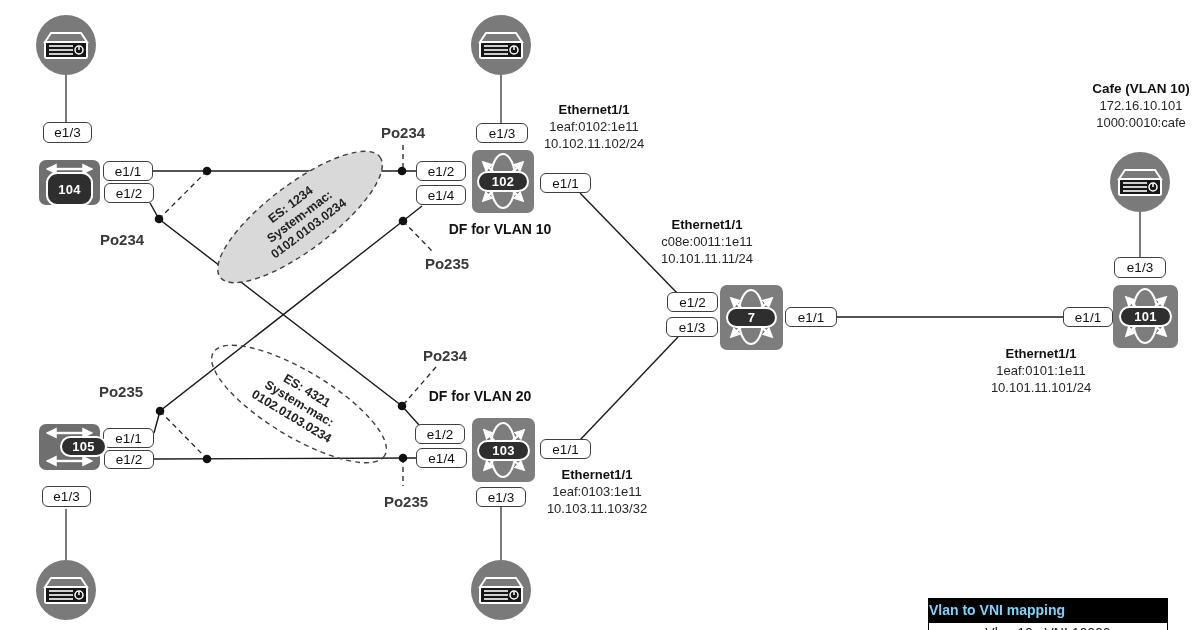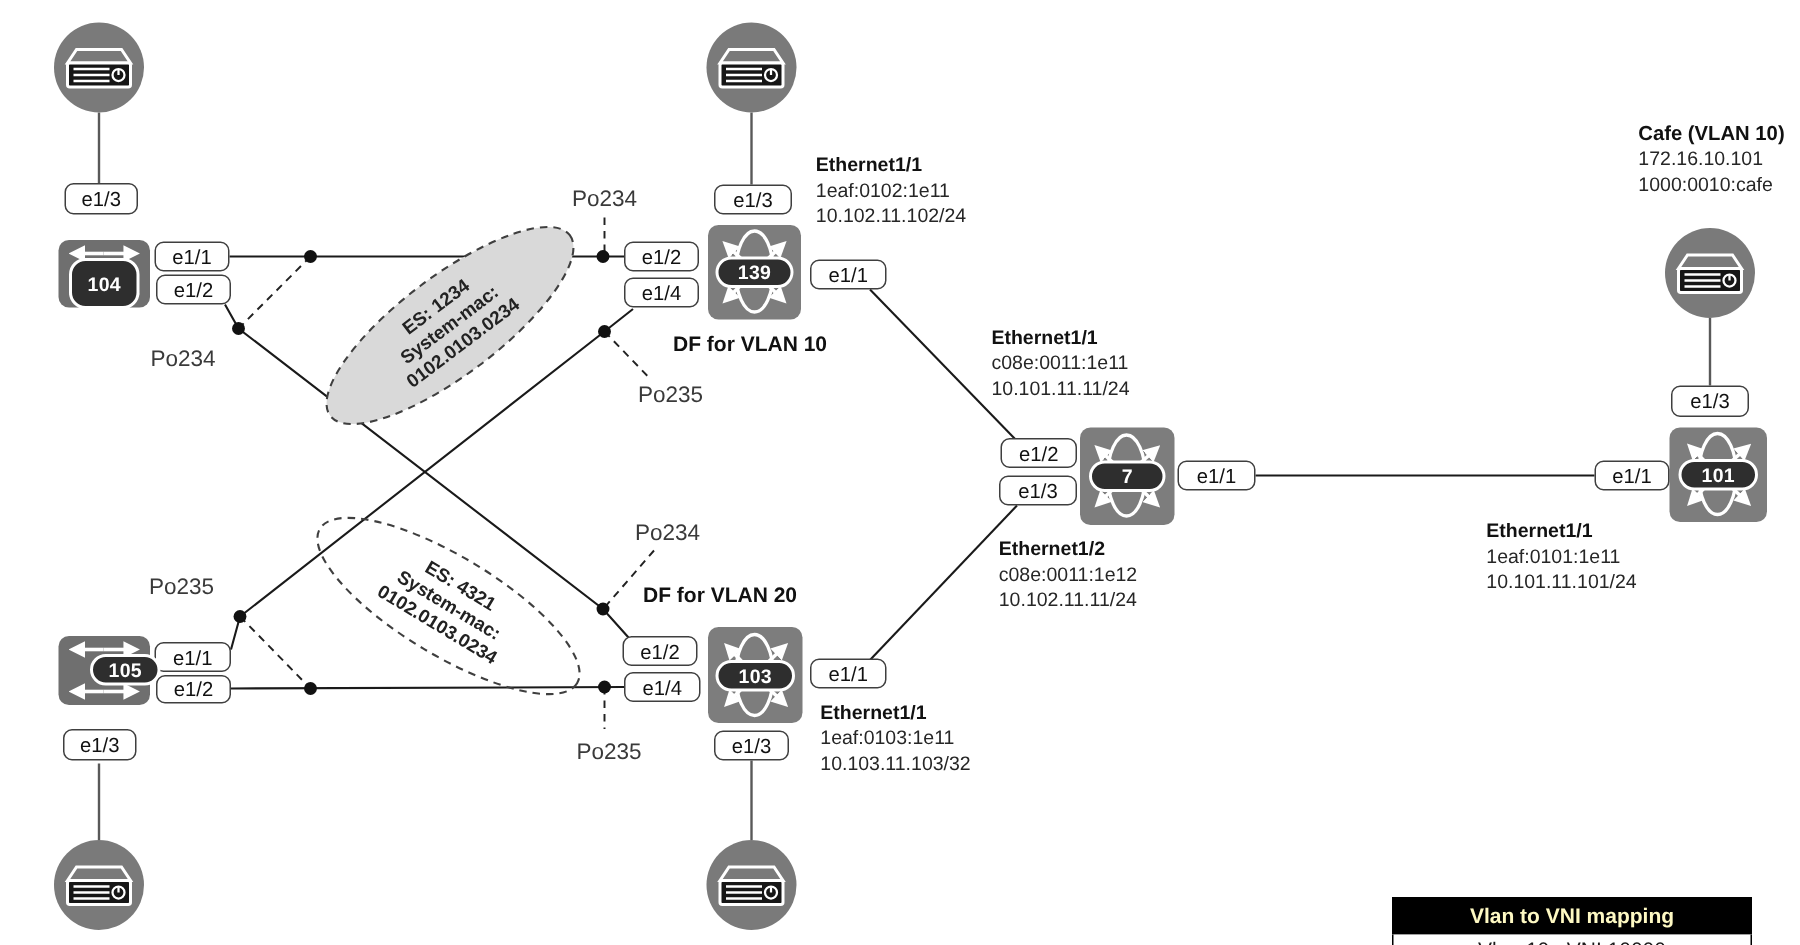--- a/index.html
+++ b/index.html
@@ -5,31 +5,31 @@
   html,body{margin:0;padding:0;background:#fff;}
   .stage{position:relative;width:1200px;height:630px;background:#ffffff;overflow:hidden;
          font-family:"Liberation Sans",sans-serif;}
   .stage svg{position:absolute;left:0;top:0;}
   .pbox{position:absolute;background:#fff;border:1.5px solid #3f3f3f;border-radius:6px;
         font-size:13.5px;color:#111;display:flex;align-items:center;justify-content:center;
         box-sizing:border-box;}
   .pill{position:absolute;background:#2e2e2e;border:2px solid #fff;border-radius:11px;color:#fff;
         font-weight:bold;font-size:13px;display:flex;align-items:center;justify-content:center;
         box-sizing:border-box;letter-spacing:.2px;}
-  .anno{position:absolute;transform:translateX(-50%);font-size:13px;color:#262626;
+  .anno{position:absolute;transform:translateX(-50%);text-align:center;font-size:13px;color:#262626;
         line-height:17px;white-space:nowrap;}
   .anno .t{font-weight:bold;color:#111;}
   .cafe .t{font-size:13.5px;}
-  .po{position:absolute;transform:translateX(-50%);font-size:15px;color:#3a3a3a;white-space:nowrap;}
+  .po{position:absolute;transform:translateX(-50%);font-size:15px;color:#3a3a3a;white-space:nowrap;font-weight:bold;}
   .df{position:absolute;transform:translateX(-50%);font-weight:bold;font-size:14px;color:#111;
       white-space:nowrap;}
   .estext{position:absolute;transform:translate(-50%,-50%) rotate(var(--r));text-align:center;
           font-weight:bold;font-size:12.5px;line-height:15px;color:#222;white-space:nowrap;}
   .vni-table{position:absolute;left:928px;top:598px;width:240px;}
-  .vni-header{background:#000;color:#fef9c3;font-weight:bold;font-size:14px;text-align:center;
+  .vni-header{background:#000;color:#7dd3fc;font-weight:bold;font-size:14px;text-align:left;
               height:23px;line-height:23px;border:1px solid #000;}
   .vni-row{background:#fff;border:1px solid #000;border-top:none;color:#1a1a1a;font-size:14px;
            text-align:center;height:24px;line-height:20px;}
 </style>
 </head>
 <body>
 
 <div class="stage">
 
 <svg width="1200" height="630" viewBox="0 0 1200 630">
@@ -199,21 +199,21 @@
 <div class="pbox" style="left:540px;top:439px;width:51px;height:20px">e1/1</div>
 <div class="pbox" style="left:476px;top:487px;width:50px;height:20px">e1/3</div>
 <div class="pbox" style="left:667px;top:292px;width:51px;height:20px">e1/2</div>
 <div class="pbox" style="left:666px;top:317px;width:52px;height:20px">e1/3</div>
 <div class="pbox" style="left:785px;top:307px;width:52px;height:20px">e1/1</div>
 <div class="pbox" style="left:1114px;top:257px;width:52px;height:21px">e1/3</div>
 <div class="pbox" style="left:1063px;top:307px;width:50px;height:20px">e1/1</div>
 
 <div class="pill" style="left:46px;top:172px;width:47px;height:34px">104</div>
 <div class="pill" style="left:60px;top:436px;width:47px;height:21px">105</div>
-<div class="pill" style="left:477px;top:171px;width:52px;height:21px">139</div>
+<div class="pill" style="left:477px;top:171px;width:52px;height:21px">102</div>
 <div class="pill" style="left:477px;top:440px;width:53px;height:21px">103</div>
 <div class="pill" style="left:726px;top:307px;width:51px;height:21px">7</div>
 <div class="pill" style="left:1119px;top:306px;width:53px;height:21px">101</div>
 
 <div class="po" style="left:122px;top:231px">Po234</div>
 <div class="po" style="left:121px;top:383px">Po235</div>
 <div class="po" style="left:403px;top:124px">Po234</div>
 <div class="po" style="left:447px;top:255px">Po235</div>
 <div class="po" style="left:445px;top:347px">Po234</div>
 <div class="po" style="left:406px;top:493px">Po235</div>
@@ -235,25 +235,20 @@
 <div class="anno" style="left:594px;top:101px">
   <div class="t">Ethernet1/1</div>
   <div>1eaf:0102:1e11</div>
   <div>10.102.11.102/24</div>
 </div>
 <div class="anno" style="left:707px;top:216px">
   <div class="t">Ethernet1/1</div>
   <div>c08e:0011:1e11</div>
   <div>10.101.11.11/24</div>
 </div>
-<div class="anno" style="left:712px;top:357px">
-  <div class="t">Ethernet1/2</div>
-  <div>c08e:0011:1e12</div>
-  <div>10.102.11.11/24</div>
-</div>
 <div class="anno" style="left:1041px;top:345px">
   <div class="t">Ethernet1/1</div>
   <div>1eaf:0101:1e11</div>
   <div>10.101.11.101/24</div>
 </div>
 <div class="anno" style="left:597px;top:466px">
   <div class="t">Ethernet1/1</div>
   <div>1eaf:0103:1e11</div>
   <div>10.103.11.103/32</div>
 </div>

